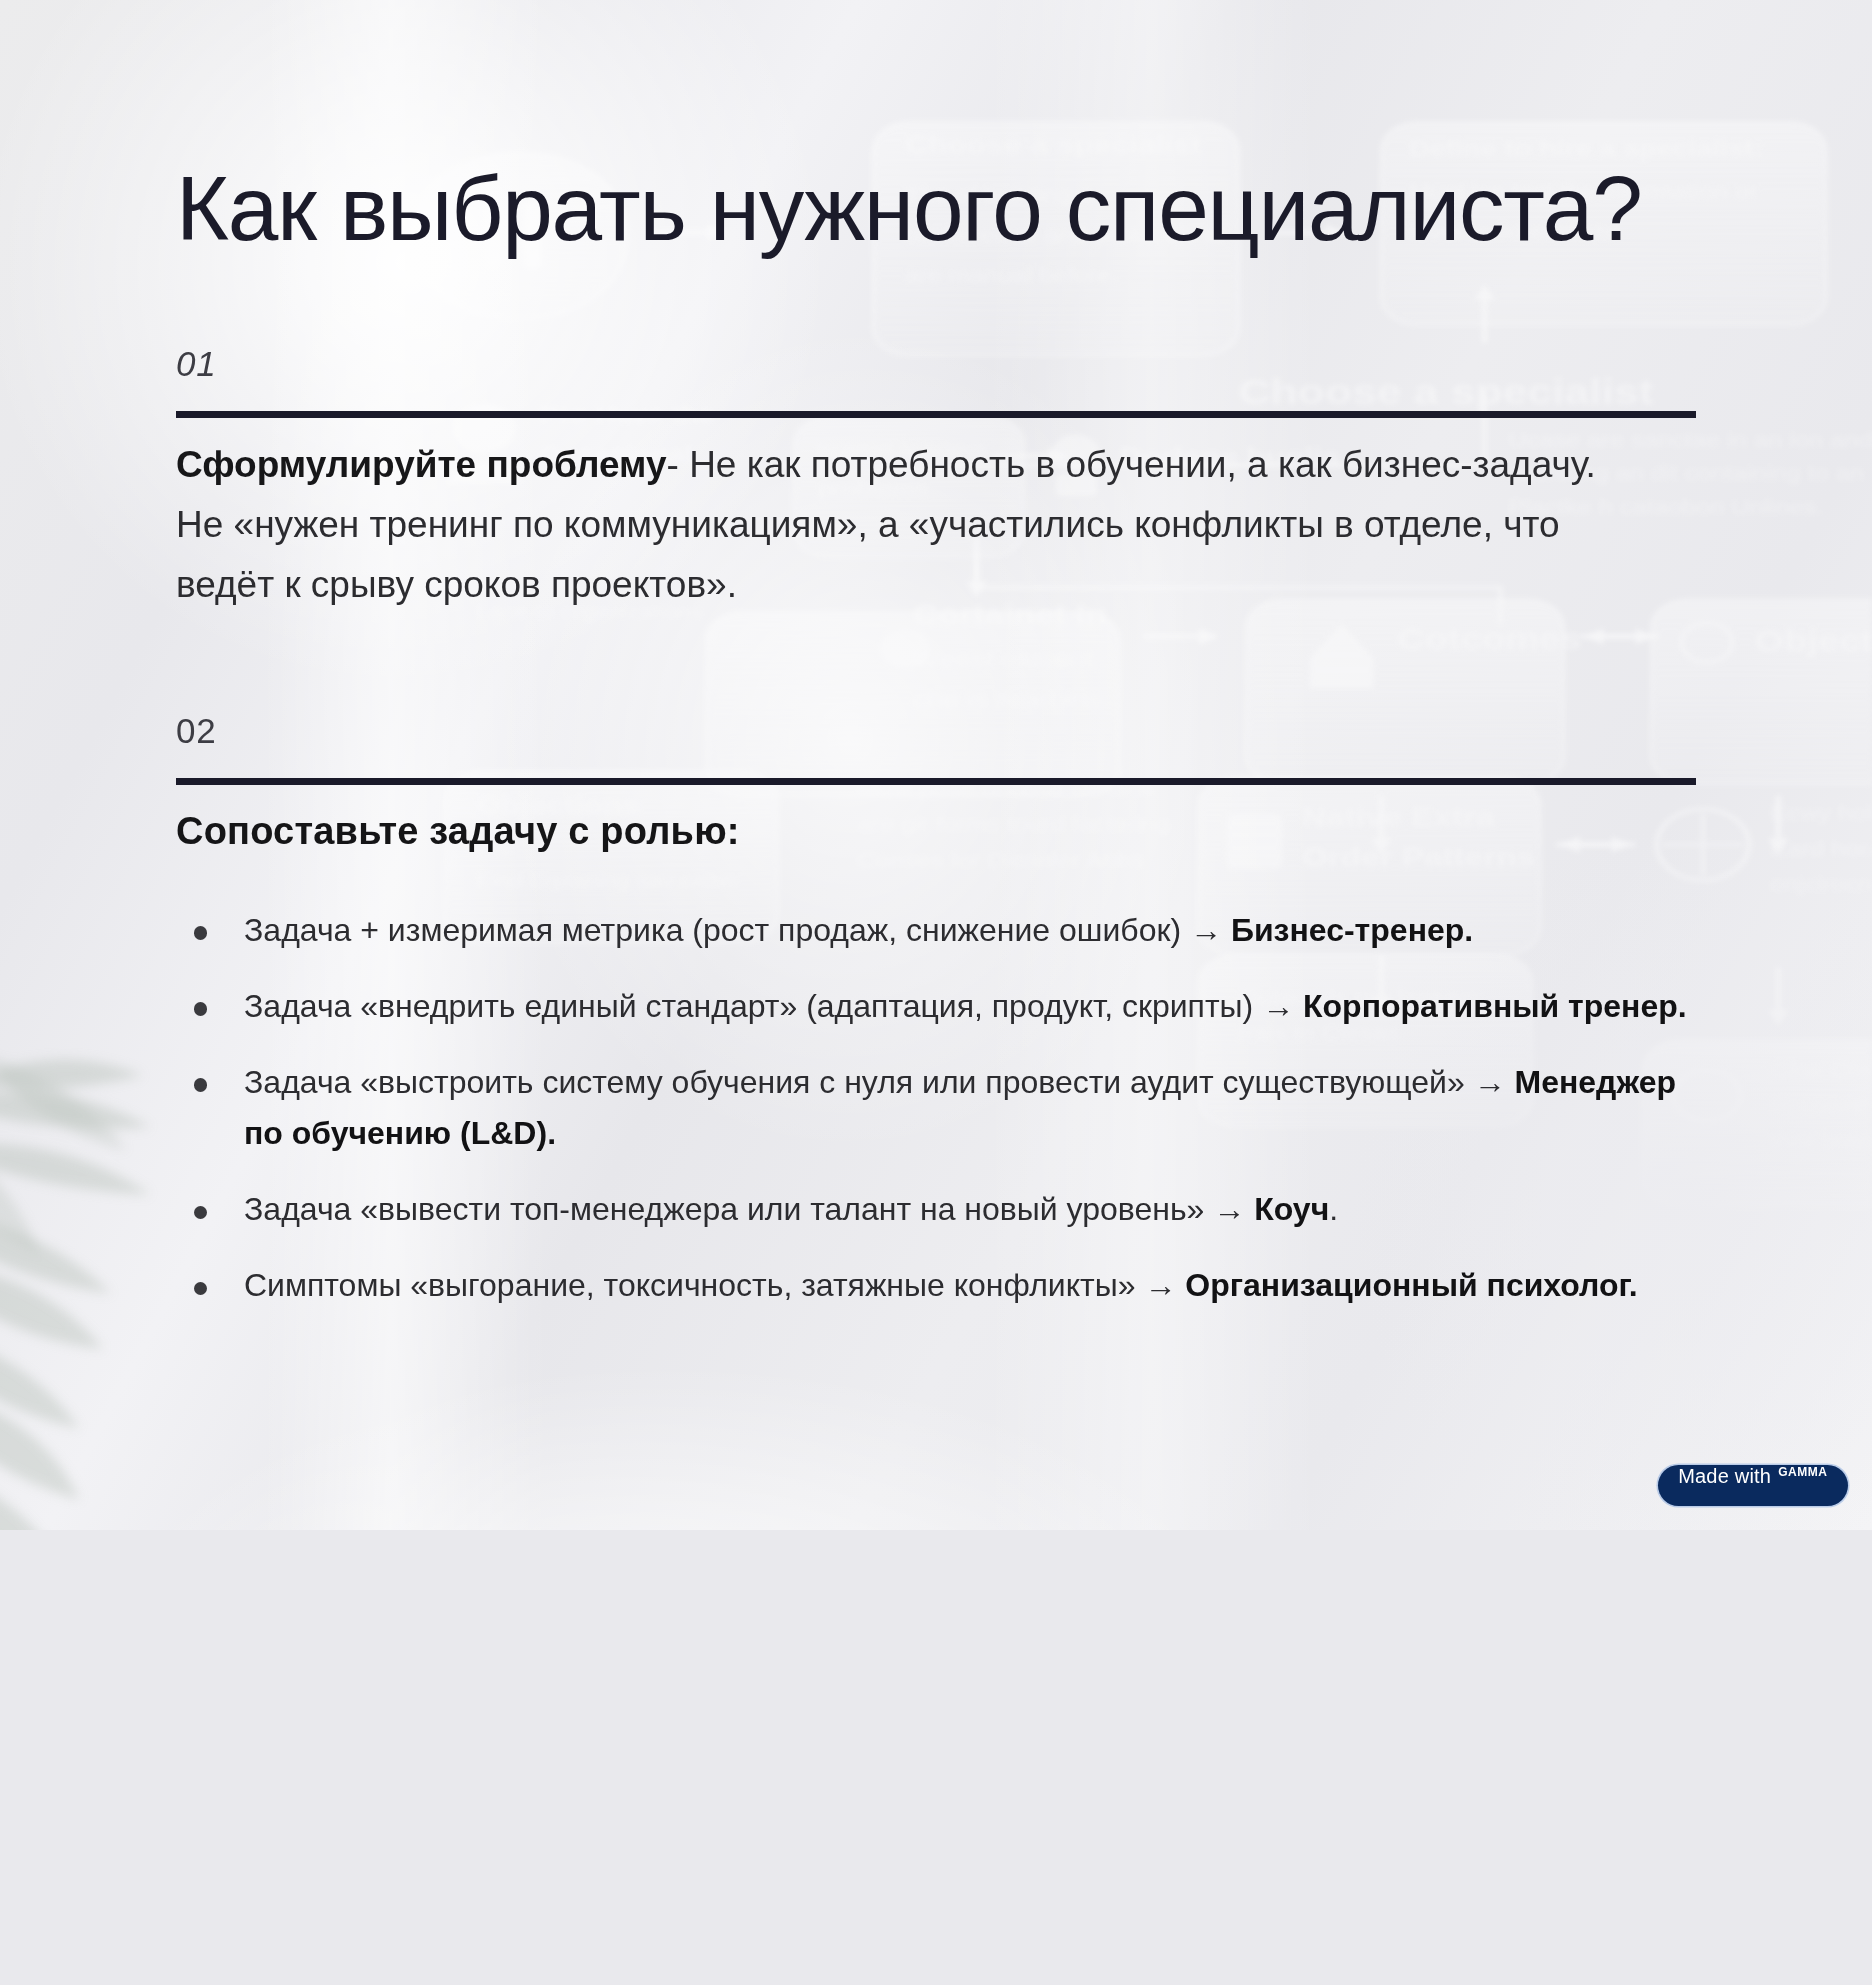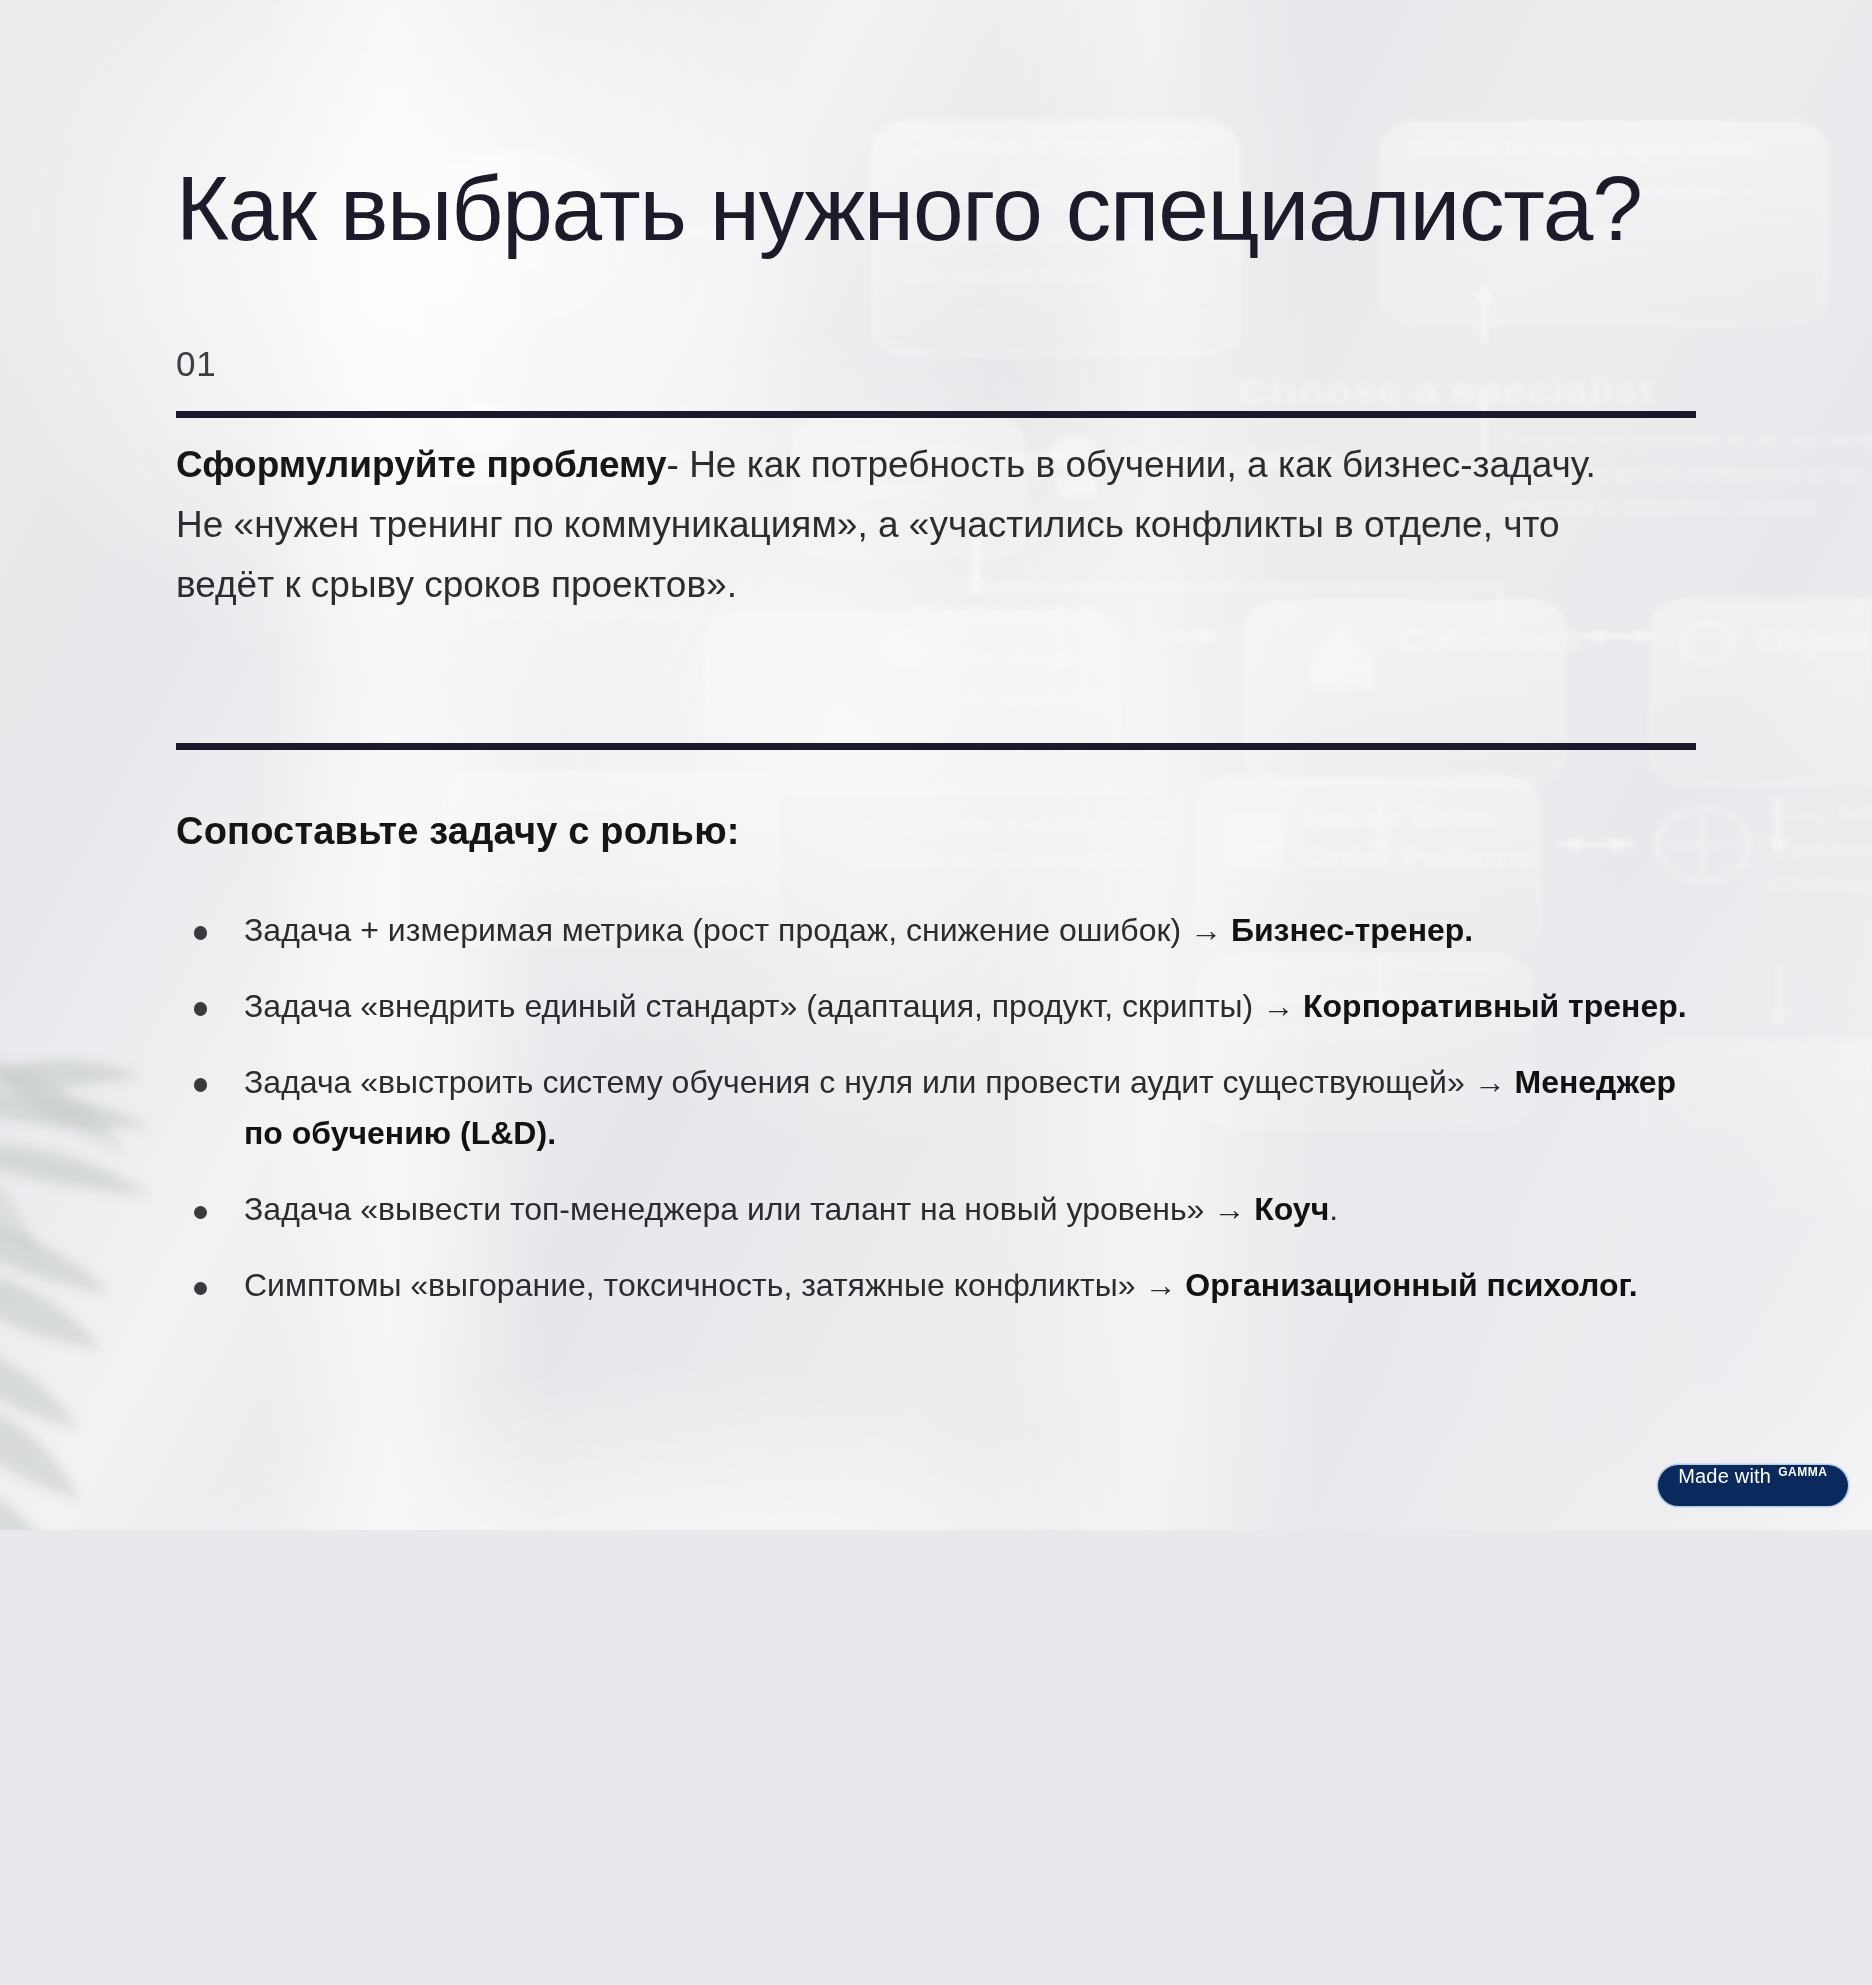--- a/index.html
+++ b/index.html
@@ -126,21 +126,21 @@
     letter-spacing: 0.8px;
     color: #3d3d44;
     line-height: 1;
   }
   .section-rule {
     height: 7.1px;
     background: #1a1a2a;
     width: 1520px;
   }
 
-  .section-01 { position: absolute; top: 346px; left: 0; width: 1520px; }
+  .section-01 { position: absolute; top: 346px; left: 0; width: 1520px; font-style: italic; }
   .section-01 .section-rule { margin-top: 30px; }
 
   .section-02 { position: absolute; top: 713px; left: 0; width: 1520px; }
   .section-02 .section-rule { margin-top: 30px; }
 
   
   .para-01 {
     position: absolute;
     top: 435px;
     left: 0;
@@ -409,20 +409,21 @@
     <h1 class="page-title">Как выбрать нужного специалиста?</h1>
 
     <div class="section-01">
       <div class="section-num">01</div>
       <div class="section-rule"></div>
     </div>
 
     <p class="para-01"><b>Сформулируйте проблему</b><span>- Не как потребность в обучении, а как бизнес-задачу. Не «нужен тренинг по коммуникациям», а «участились конфликты в отделе, что ведёт к срыву сроков проектов».</span></p>
 
     <div class="section-02">
+      <div class="section-num">02</div>
       <div class="section-rule"></div>
     </div>
 
     <h2 class="head-02">Сопоставьте задачу с ролью:</h2>
 
     <ul class="bullets" id="bullet-list">
         <li><span>Задача + измеримая метрика (рост продаж, снижение ошибок) </span><span class="arrow">→</span> <b>Бизнес-тренер.</b></li>
         <li><span>Задача «внедрить единый стандарт» (адаптация, продукт, скрипты) </span><span class="arrow">→</span> <b>Корпоративный тренер.</b></li>
         <li><span>Задача «выстроить систему обучения с нуля или провести аудит существующей» </span><span class="arrow">→</span> <b>Менеджер по обучению (L&amp;D).</b></li>
         <li><span>Задача «вывести топ-менеджера или талант на новый уровень» </span><span class="arrow">→</span> <b>Коуч</b><span>.</span></li>

